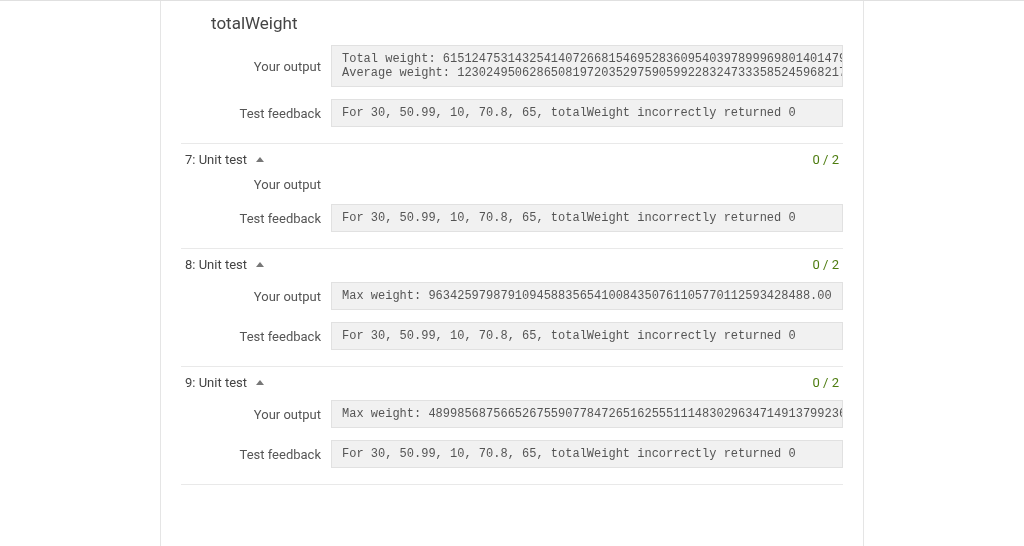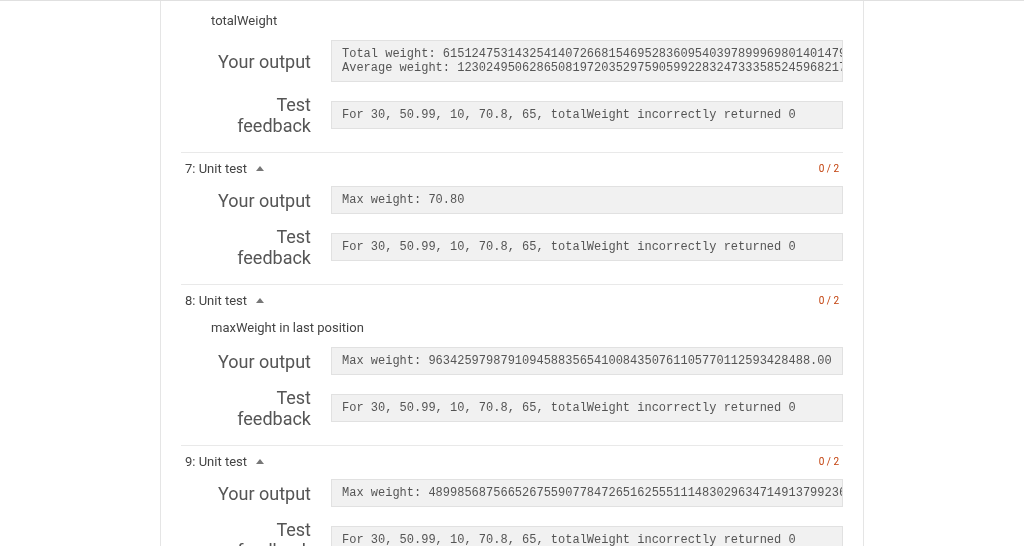--- a/index.html
+++ b/index.html
@@ -51,39 +51,39 @@
   .chevron-up {
     width: 0;
     height: 0;
     border-left: 4px solid transparent;
     border-right: 4px solid transparent;
     border-bottom: 5px solid #777;
     display: inline-block;
     margin-left: 2px;
   }
   .score {
-    font-size: 10px;
-    color: #c2410c;
+    font-size: 13px;
+    color: #4d7c0f;
   }
   .test-name {
     padding: 8px 0 6px 30px;
-    font-size: 13px;
+    font-size: 17px;
     color: #444;
   }
   .test-row {
     display: flex;
     align-items: center;
     padding: 6px 0;
     margin-left: 30px;
   }
   .row-label {
     flex: 0 0 120px;
     text-align: right;
-    padding-right: 20px;
-    font-size: 18px;
+    padding-right: 10px;
+    font-size: 13px;
     color: #555;
   }
   .row-value {
     flex: 1;
     background: #f1f1f1;
     border: 1px solid #e1e1e1;
     padding: 6px 10px;
     font-family: "Courier New", Courier, monospace;
     font-size: 12px;
     color: #555;
@@ -120,37 +120,35 @@
     <div class="test-block">
       <div class="test-header">
         <div class="test-header-left">
           <span>7: Unit test</span>
           <span class="chevron-up"></span>
         </div>
         <span class="score">0 / 2</span>
       </div>
       <div class="test-row">
         <div class="row-label">Your output</div>
-        <div class="row-value">Max weight: 70.80</div>
       </div>
       <div class="test-row">
         <div class="row-label">Test feedback</div>
         <div class="row-value">For 30, 50.99, 10, 70.8, 65, totalWeight incorrectly returned 0</div>
       </div>
     </div>
 
     <div class="test-block">
       <div class="test-header">
         <div class="test-header-left">
           <span>8: Unit test</span>
           <span class="chevron-up"></span>
         </div>
         <span class="score">0 / 2</span>
       </div>
-      <div class="test-name">maxWeight in last position</div>
       <div class="test-row">
         <div class="row-label">Your output</div>
         <div class="row-value">Max weight: 96342597987910945883565410084350761105770112593428488.00</div>
       </div>
       <div class="test-row">
         <div class="row-label">Test feedback</div>
         <div class="row-value">For 30, 50.99, 10, 70.8, 65, totalWeight incorrectly returned 0</div>
       </div>
     </div>
 

